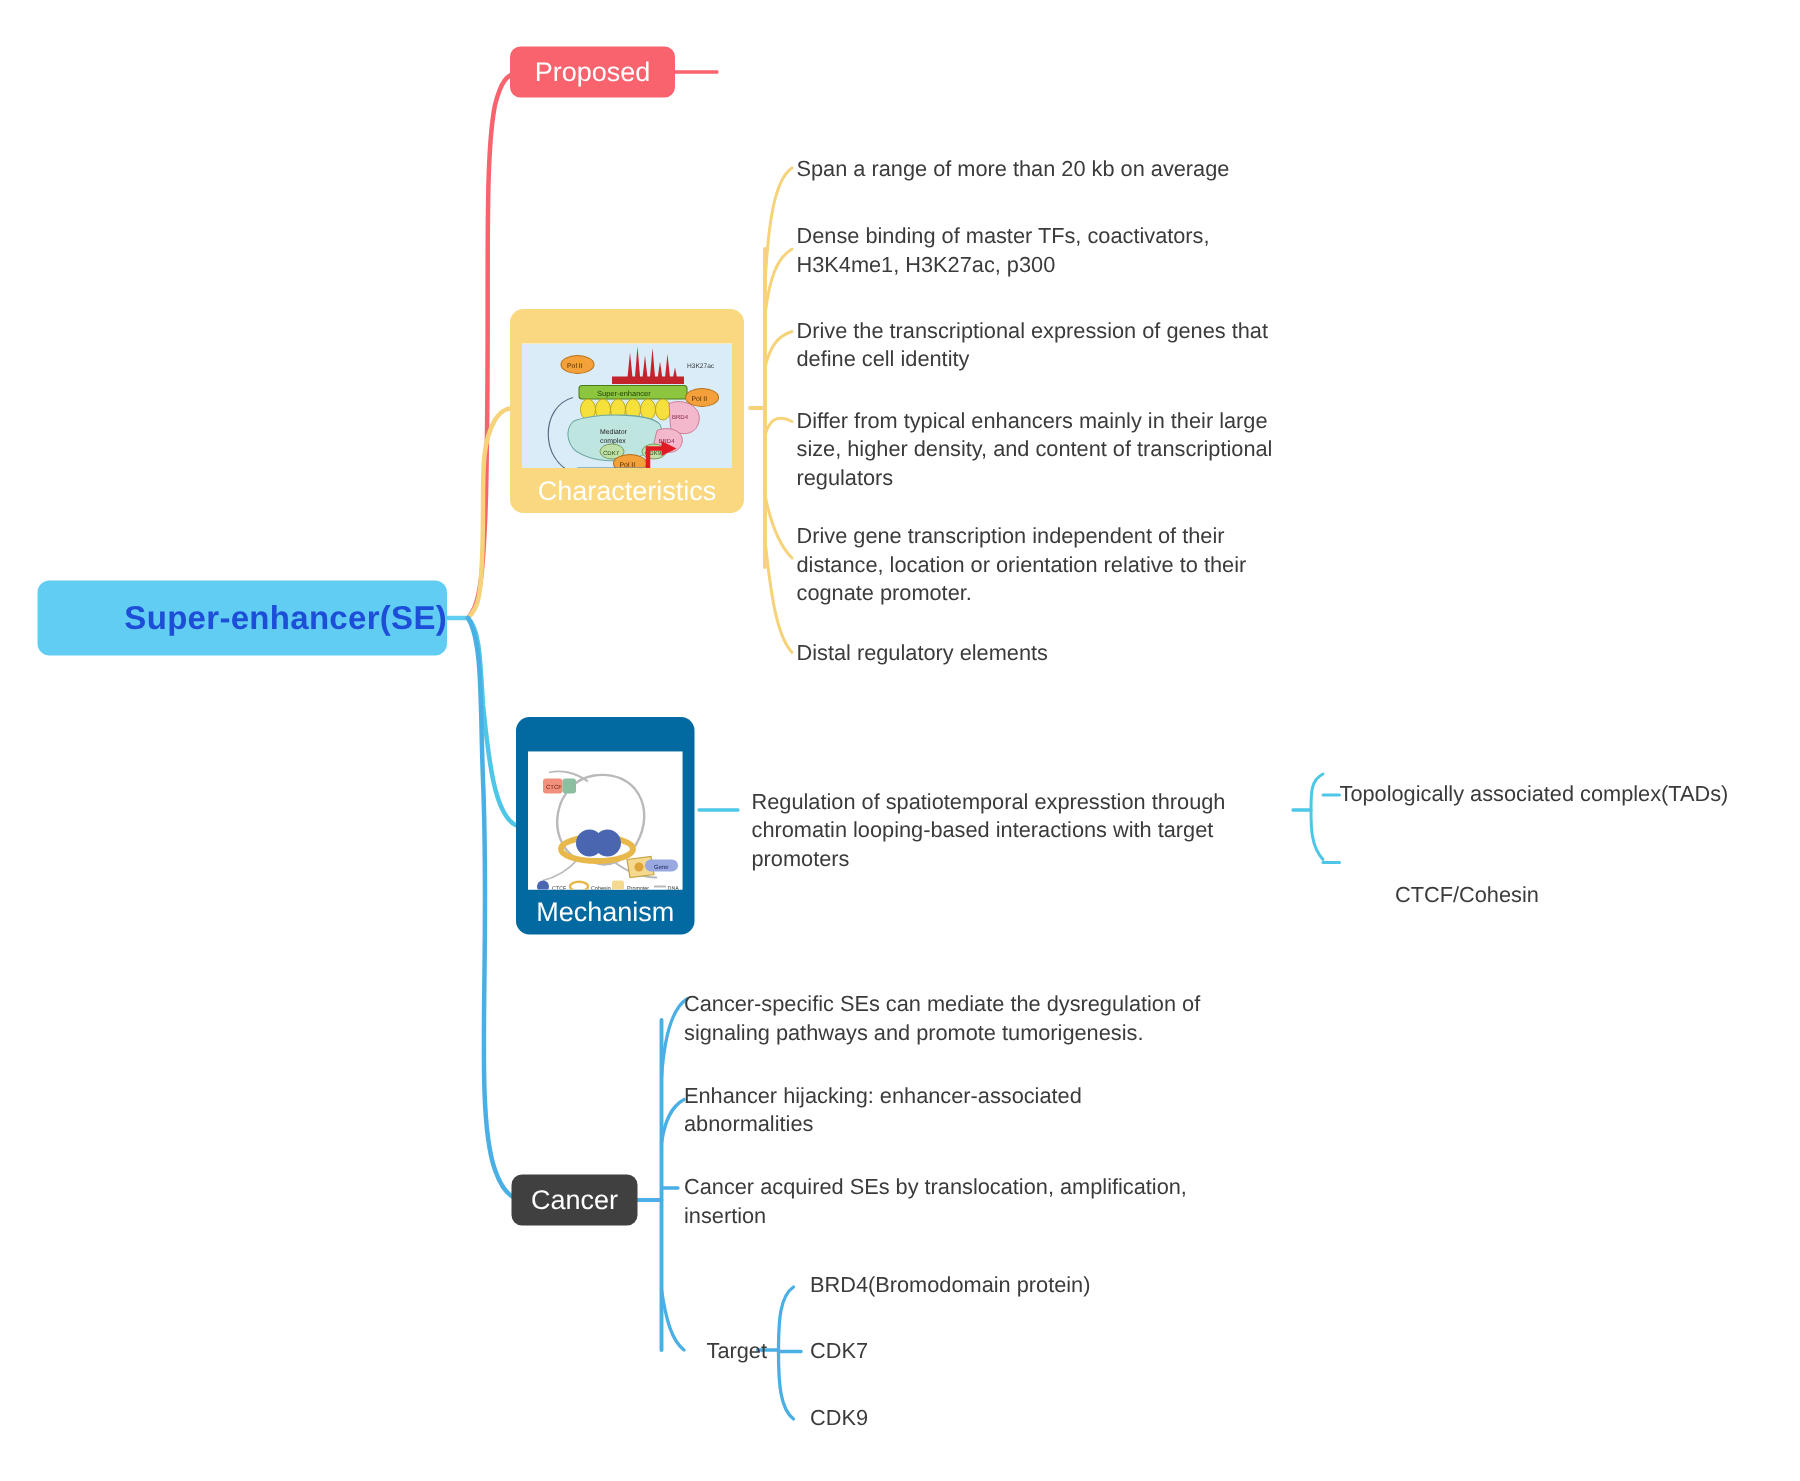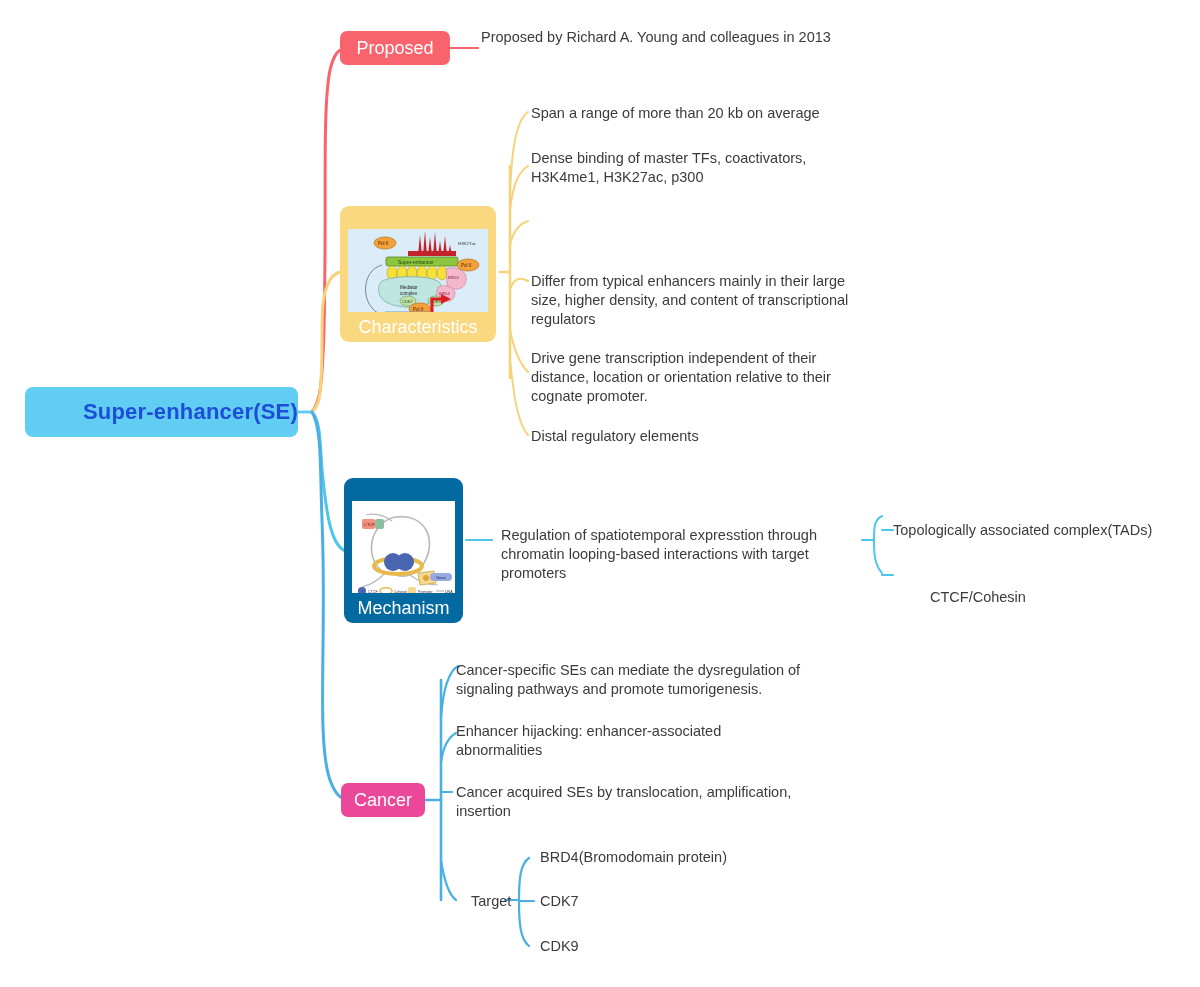--- a/index.html
+++ b/index.html
@@ -20,21 +20,21 @@
     display:flex;align-items:center;justify-content:flex-end;
     color:#1d4ed8;font-size:22px;font-weight:bold;letter-spacing:.2px;
   }
 
   
   .pill{
     border-radius:7px;display:flex;align-items:center;justify-content:center;
     color:#ffffff;font-size:18px;
   }
   .pill-discovery{left:340px;top:31px;width:110px;height:34px;background:#f8636e;}
-  .pill-cancer{left:341px;top:783px;width:84px;height:34px;background:#ec4899;}
+  .pill-cancer{left:341px;top:783px;width:84px;height:34px;background:#404040;}
 
   
   .card{border-radius:9px;padding:23px 8px 0 8px;display:flex;flex-direction:column;}
   .card .thumb{background:#ffffff;overflow:hidden;position:relative;}
   .card .caption{
     color:#ffffff;font-size:18px;text-align:center;
     line-height:30px;height:30px;flex:none;
   }
   .card-characteristics{left:340px;top:206px;width:156px;height:136px;background:#fad87f;}
   .card-characteristics .thumb{width:140px;height:93px;}
@@ -101,21 +101,20 @@
     </g>
   </svg>
 
   <div class="node root">
     <span>Super-enhancer(SE)</span>
   </div>
 
   <div class="node pill pill-discovery">
     <span>Proposed</span>
   </div>
-  <div class="leaf" style="left:481px;top:28px;width:420px;">Proposed by Richard A. Young and colleagues in 2013</div>
 
   <div class="node card card-characteristics">
     <div class="thumb">
       <svg width="140" height="93" viewBox="0 0 140 93">
         <rect x="0" y="0" width="140" height="93" fill="#d9ecf7"></rect>
 
         <g fill="#c3232a">
           <path d="M70 26 L72 6 L74 26 Z"></path>
             <path d="M75 26 L77 2 L79 26 Z"></path>
           <path d="M80 26 L82 8 L84 26 Z"></path>
@@ -169,20 +168,22 @@
         <path d="M84 86 L84 70 L95 70" fill="none" stroke="#e01b24" stroke-width="3"></path>
         <path d="M93 65 L103 70 L93 75 Z" fill="#e01b24"></path>
       </svg>
     </div>
     <div class="caption">Characteristics</div>
   </div>
 
   <div class="leaf" style="left:531px;top:104px;width:360px;">Span a range of more than 20 kb on average</div>
   <div class="leaf" style="left:531px;top:149px;width:360px;">Dense binding of master TFs, coactivators,
 H3K4me1, H3K27ac, p300</div>
+  <div class="leaf" style="left:531px;top:212px;width:360px;">Drive the transcriptional expression of genes that
+define cell identity</div>
   <div class="leaf" style="left:531px;top:272px;width:360px;">Differ from typical enhancers mainly in their large
 size, higher density, and content of transcriptional
 regulators</div>
   <div class="leaf" style="left:531px;top:349px;width:360px;">Drive gene transcription independent of their
 distance, location or orientation relative to their
 cognate promoter.</div>
   <div class="leaf" style="left:531px;top:427px;width:360px;">Distal regulatory elements</div>
 
   <div class="node card card-mechanism">
     <div class="thumb">

